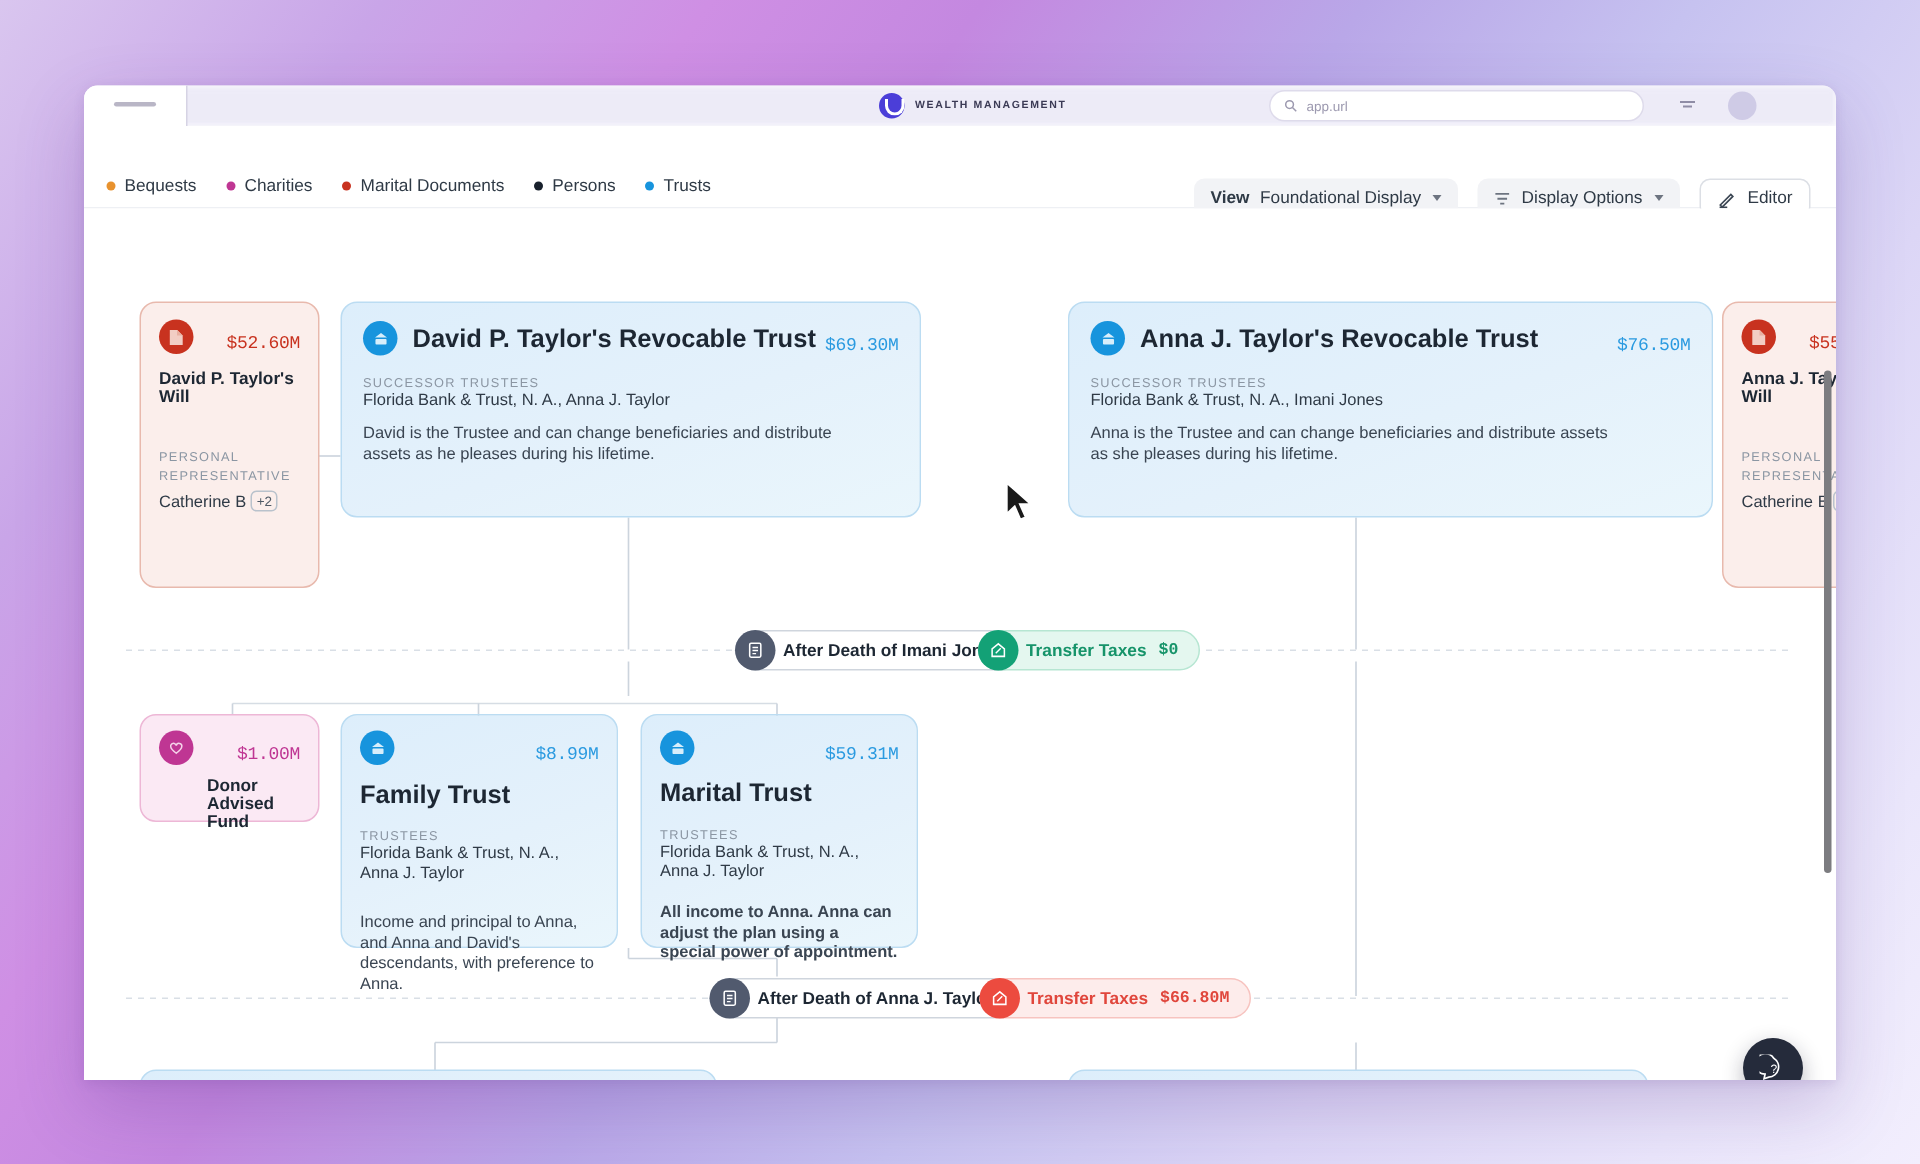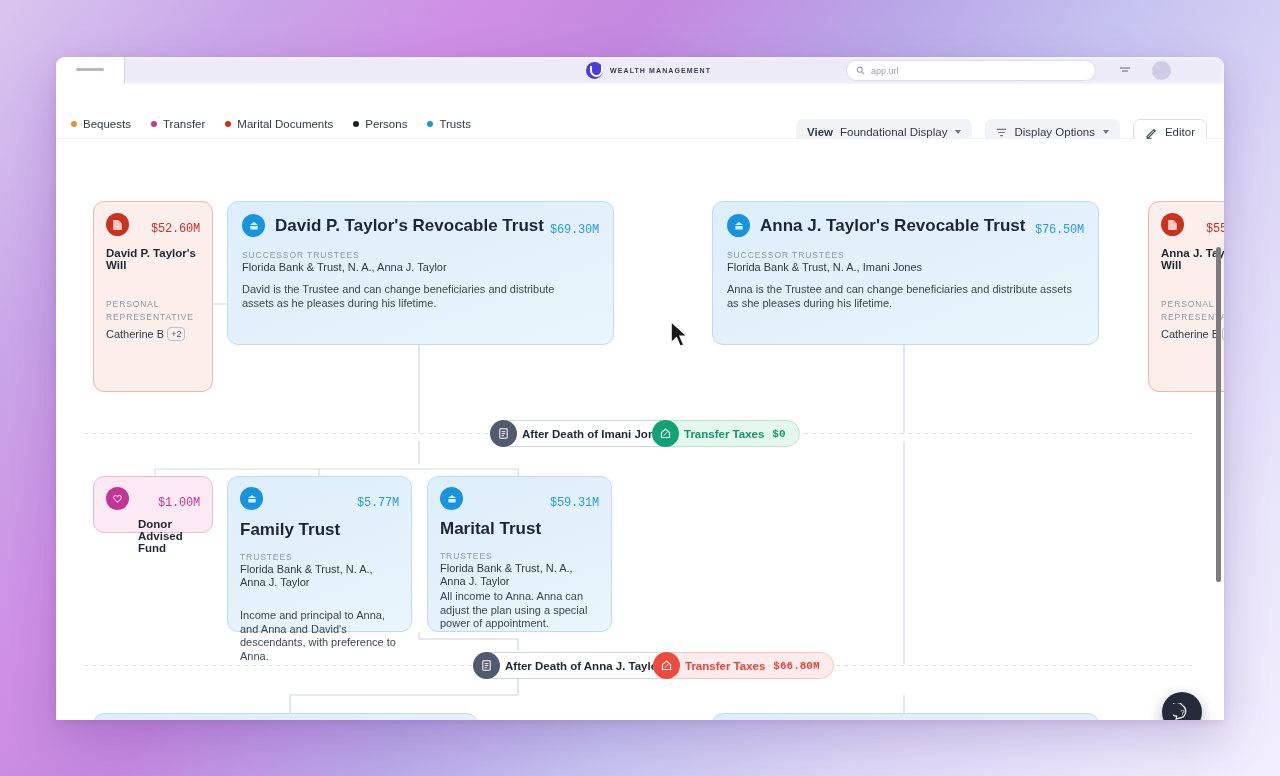--- a/index.html
+++ b/index.html
@@ -139,21 +139,21 @@
 
   <div id="toolbar">
 
     <div id="legend">
       <div class="legend-item">
         <span class="legend-dot" style="background:#e8922e"></span>
         <span class="legend-label">Bequests</span>
       </div>
       <div class="legend-item">
         <span class="legend-dot" style="background:#bf3693"></span>
-        <span class="legend-label">Transfer</span>
+        <span class="legend-label">Charities</span>
       </div>
       <div class="legend-item">
         <span class="legend-dot" style="background:#c8321f"></span>
         <span class="legend-label">Marital Documents</span>
       </div>
       <div class="legend-item">
         <span class="legend-dot" style="background:#18202c"></span>
         <span class="legend-label">Persons</span>
       </div>
       <div class="legend-item">
@@ -252,21 +252,21 @@
           </span>
           <span class="c-title">David P. Taylor's Revocable Trust</span>
         </span>
         <span class="c-amount amt-blue">$69.30M</span>
       </div>
       <div class="c-label" style="margin-top:13px;">SUCCESSOR  TRUSTEES</div>
       <div class="c-val">Florida Bank &amp; Trust, N. A., Anna J. Taylor</div>
       <div class="c-desc" style="width:345px;">David is the Trustee and can change beneficiaries and distribute assets as he pleases during his lifetime.</div>
     </div>
 
-    <div class="card card-trust" style="left:656px; top:62px; width:387px; height:144px; padding:12px 14px;">
+    <div class="card card-trust" style="left:656px; top:62px; width:430px; height:144px; padding:12px 14px;">
       <div class="c-head" style="justify-content:space-between;">
         <span style="display:flex;align-items:center;">
           <span class="badge badge-trust">
             <svg width="12" height="12" viewBox="0 0 12 12">
                 <path d="M6 2 2 5h8Z" fill="#d7eefb"></path>
                 <rect x="2.3" y="6" width="7.4" height="3.6" rx=".6" fill="#d7eefb"></rect>
               </svg>
           </span>
           <span class="c-title">Anna J. Taylor's Revocable Trust</span>
         </span>
@@ -314,62 +314,62 @@
             <path d="M7 2.4 2.6 6v5.4h8.8V6Z" fill="none" stroke="#fff" stroke-width="1.1"></path>
             <line x1="5.2" y1="9.2" x2="8.8" y2="5.6" stroke="#fff" stroke-width="1"></line>
           </svg>
       </span>
       <span class="evt-body">
         <span>Transfer Taxes</span>
         <span class="evt-amt">$0</span>
       </span>
     </div>
 
-    <div class="card card-charity" style="left:37px; top:337px; width:120px; height:57px; padding:10px 12px;">
+    <div class="card card-charity" style="left:37px; top:337px; width:120px; height:72px; padding:10px 12px;">
       <div class="c-head" style="justify-content:space-between;">
         <span class="badge badge-charity">
           <svg width="11" height="11" viewBox="0 0 12 12">
               <path d="M6 10C3.6 8.2 2 7 2 5.3A2 2 0 0 1 6 4.4A2 2 0 0 1 10 5.3C10 7 8.4 8.2 6 10Z" fill="none" stroke="#f4d2e8" stroke-width="1.1"></path>
             </svg>
         </span>
         <span class="c-amount amt-pink">$1.00M</span>
       </div>
       <div class="doc-name" style="margin-top:8px;margin-left:32px;">Donor Advised Fund</div>
     </div>
 
     <div class="card card-trust" style="left:171px; top:337px; width:185px; height:156px; padding:10px 12px;">
       <div class="c-head" style="justify-content:space-between;">
         <span class="badge badge-trust">
           <svg width="12" height="12" viewBox="0 0 12 12">
               <path d="M6 2 2 5h8Z" fill="#d7eefb"></path>
               <rect x="2.3" y="6" width="7.4" height="3.6" rx=".6" fill="#d7eefb"></rect>
             </svg>
         </span>
-        <span class="c-amount amt-blue">$5.77M</span>
+        <span class="c-amount amt-blue">$8.99M</span>
       </div>
       <div class="c-title" style="margin-left:0; margin-top:10px;">Family Trust</div>
       <div class="c-label" style="margin-top:12px;">TRUSTEES</div>
       <div class="c-val" style="line-height:1.22;">Florida Bank &amp; Trust, N. A., Anna J. Taylor</div>
       <div class="c-desc" style="margin-top:19px;">Income and principal to Anna, and Anna and David's descendants, with preference to Anna.</div>
     </div>
 
     <div class="card card-trust" style="left:371px; top:337px; width:185px; height:156px; padding:10px 12px;">
       <div class="c-head" style="justify-content:space-between;">
         <span class="badge badge-trust">
           <svg width="12" height="12" viewBox="0 0 12 12">
               <path d="M6 2 2 5h8Z" fill="#d7eefb"></path>
               <rect x="2.3" y="6" width="7.4" height="3.6" rx=".6" fill="#d7eefb"></rect>
             </svg>
         </span>
         <span class="c-amount amt-blue">$59.31M</span>
       </div>
       <div class="c-title" style="margin-left:0; margin-top:9px;">Marital Trust</div>
       <div class="c-label" style="margin-top:12px;">TRUSTEES</div>
       <div class="c-val" style="line-height:1.22;">Florida Bank &amp; Trust, N. A., Anna J. Taylor</div>
-      <div class="c-desc" style="margin-top:1px;">All income to Anna. Anna can adjust the plan using a special power of appointment.</div>
+      <div class="c-desc" style="margin-top:13px;font-weight:bold;">All income to Anna. Anna can adjust the plan using a special power of appointment.</div>
     </div>
 
     <div class="evt evt-death" style="left:417px; top:513px;">
       <span class="evt-ic">
         <svg width="13" height="13" viewBox="0 0 14 14">
             <rect x="3" y="2" width="8" height="10" rx="1" fill="none" stroke="#fff" stroke-width="1.1"></rect>
             <line x1="5" y1="5" x2="9" y2="5" stroke="#fff" stroke-width="1"></line>
             <line x1="5" y1="7.2" x2="9" y2="7.2" stroke="#fff" stroke-width="1"></line>
             <line x1="5" y1="9.4" x2="7.6" y2="9.4" stroke="#fff" stroke-width="1"></line>
           </svg>

